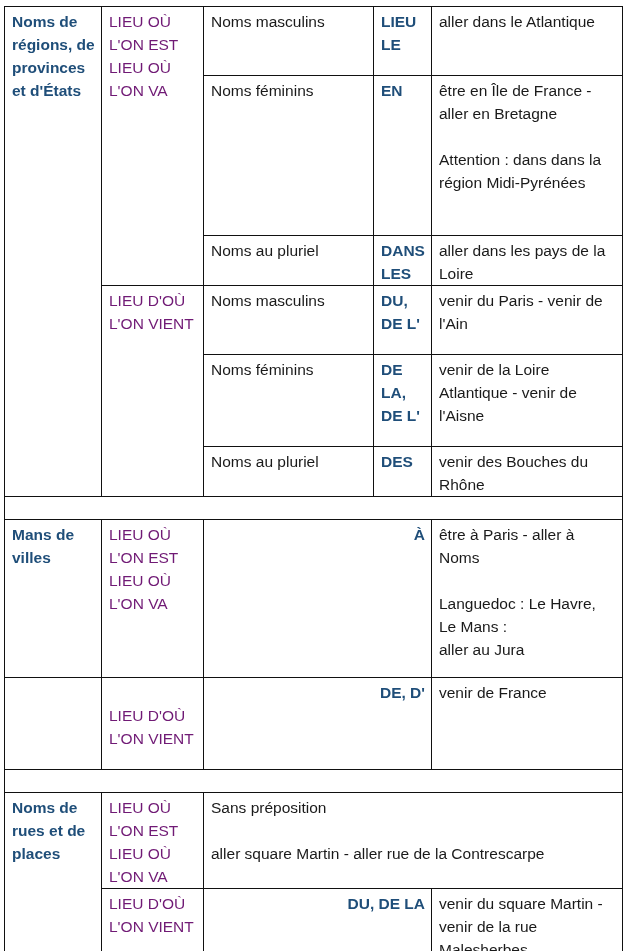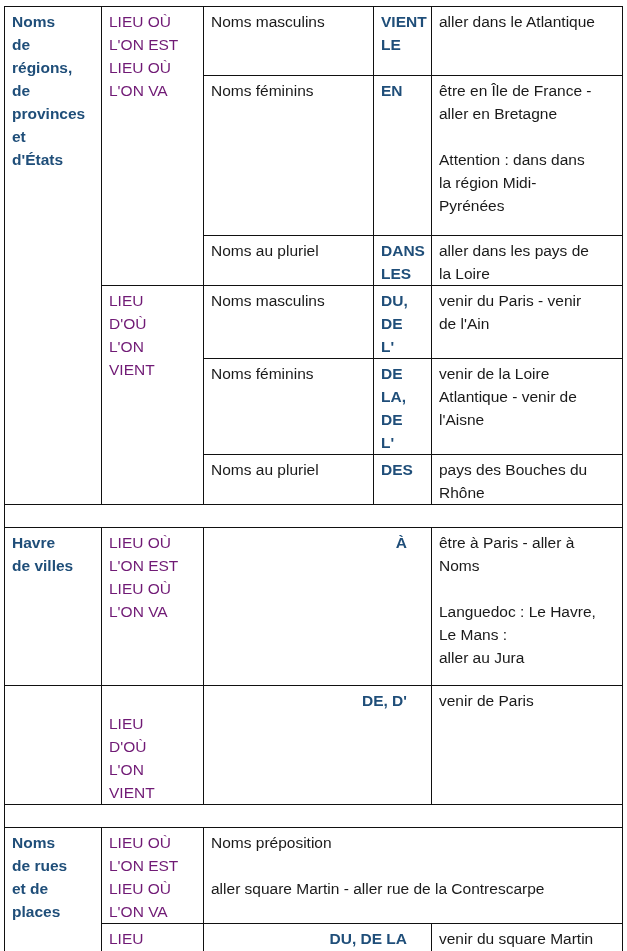--- a/index.html
+++ b/index.html
@@ -1,19 +1,19 @@
 <!DOCTYPE html>
 <html><head>
 <meta charset="utf-8">
 <style>
   html, body { margin:0; padding:0; background:#ffffff; }
   body { width:627px; height:951px; position:relative; overflow:hidden;
          font-family:"Liberation Sans", sans-serif; font-size:15.5px; color:#1a1a1a; }
   table { position:absolute; left:4px; top:6px; border-collapse:collapse; table-layout:fixed; width:618px; }
-  td { border:1.6px solid #111; vertical-align:top; padding:3px 24px 0 7px; line-height:23px; }
+  td { border:1.6px solid #111; vertical-align:top; padding:3px 6px 0 7px; line-height:23px; }
   .cat { color:#1f4e79; font-weight:bold; }
   .lieu { color:#701a75; }
   .prep { color:#1f4e79; font-weight:bold; }
   .right { text-align:right; }
   .spacer td { height:18px; padding:0; }
   .gap { display:block; height:23px; }
   .pad-top { padding-top:26px; }
 </style>
 </head>
 <body>
@@ -25,21 +25,21 @@
       <col style="width:170px">
       <col style="width:58px">
       <col style="width:191px">
   </colgroup>
 
   <tbody>
       <tr style="height:69px">
     <td rowspan="6" class="cat">Noms de régions, de provinces et d'États</td>
     <td rowspan="3" class="lieu">LIEU OÙ L'ON EST LIEU OÙ L'ON VA</td>
     <td>Noms masculins</td>
-    <td class="prep">VIENT LE</td>
+    <td class="prep">LIEU LE</td>
     <td>aller dans le Atlantique</td>
   </tr>
   <tr style="height:160px">
     <td>Noms féminins</td>
     <td class="prep">EN</td>
     <td>
       <span>être en Île de France - aller en Bretagne</span>
       <span class="gap"></span>
       <span>Attention : dans dans la région Midi-Pyrénées</span>
     </td>
@@ -56,54 +56,54 @@
     <td>venir du Paris - venir de l'Ain</td>
   </tr>
   <tr style="height:92px">
     <td>Noms féminins</td>
     <td class="prep">DE LA, DE L'</td>
     <td>venir de la Loire Atlantique - venir de l'Aisne</td>
   </tr>
   <tr style="height:46px">
     <td>Noms au pluriel</td>
     <td class="prep">DES</td>
-    <td>pays des Bouches du Rhône</td>
+    <td>venir des Bouches du Rhône</td>
   </tr>
 
   <tr class="spacer" style="height:23px">
         <td colspan="5"></td>
       </tr>
 
   <tr style="height:158px">
-    <td class="cat">Havre de villes</td>
+    <td class="cat">Mans de villes</td>
     <td class="lieu">LIEU OÙ L'ON EST LIEU OÙ L'ON VA</td>
     <td colspan="2" class="prep right">À</td>
     <td>
       <span>être à Paris - aller à Noms</span>
       <span class="gap"></span>
       <span>Languedoc : Le Havre, Le Mans :</span><br>
       <span>aller au Jura</span>
     </td>
   </tr>
   <tr style="height:92px">
     <td></td>
     <td class="lieu pad-top">LIEU D'OÙ L'ON VIENT</td>
     <td colspan="2" class="prep right">DE, D'</td>
-    <td>venir de Paris</td>
+    <td>venir de France</td>
   </tr>
 
   <tr class="spacer" style="height:23px">
         <td colspan="5"></td>
       </tr>
 
   <tr style="height:92px">
     <td rowspan="2" class="cat">Noms de rues et de places</td>
     <td class="lieu">LIEU OÙ L'ON EST LIEU OÙ L'ON VA</td>
     <td colspan="3">
-      <span>Noms préposition</span>
+      <span>Sans préposition</span>
       <span class="gap"></span>
       <span>aller square Martin - aller rue de la Contrescarpe</span>
     </td>
   </tr>
   <tr style="height:69px">
     <td class="lieu">LIEU D'OÙ L'ON VIENT</td>
     <td colspan="2" class="prep right">DU, DE LA</td>
     <td>venir du square Martin - venir de la rue Malesherbes</td>
   </tr>
 </tbody>

